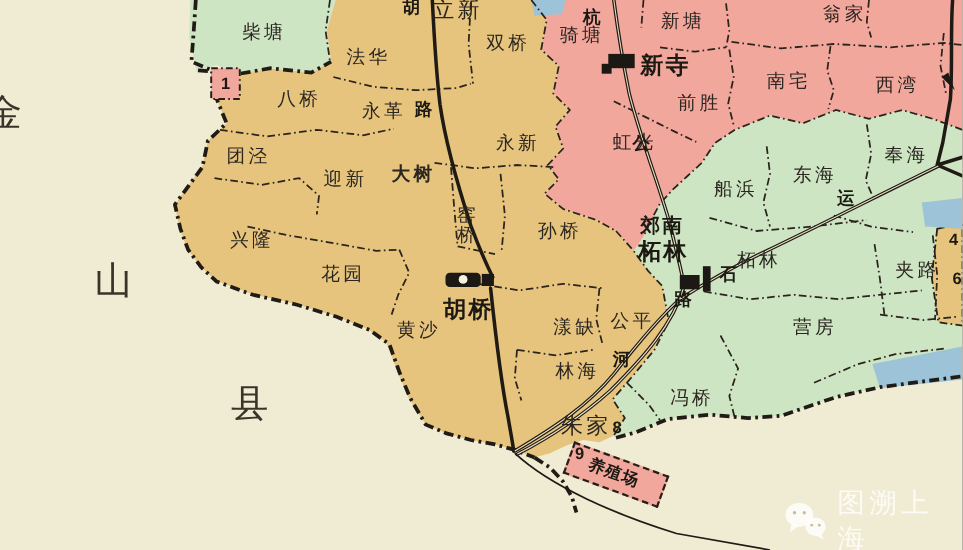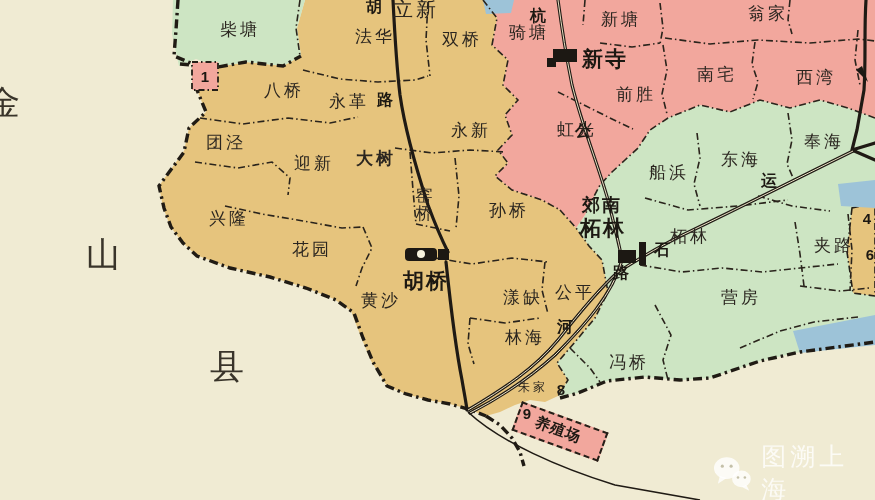--- a/index.html
+++ b/index.html
@@ -113,38 +113,38 @@
       <polygon points="856,70 868,82 862,66"></polygon>
     </g>
 
     <rect x="192" y="62" width="26" height="28" stroke="#241f18" stroke-width="1.8" stroke-dasharray="6 3 1.5 3" fill="#f2a79d"></rect>
   </svg>
 
   <div id="farmbox" style="background:#f2a79d;"></div>
 
   <div id="labels">
       <div class="lbl village" style="left: 240px; top: 29px;">柴塘</div>
-      <div class="lbl village" style="left: 335px; top: 36px; margin-left: 40px;">法华</div>
+      <div class="lbl village" style="left: 335px; top: 52px;">法华</div>
       <div class="lbl village" style="left: 416px; top: 9px; font-size: 20px;">立新</div>
       <div class="lbl village" style="left: 462px; top: 39px;">双桥</div>
-      <div class="lbl village" style="left: 284px; top: 90px;">八桥</div>
+      <div class="lbl village" style="left: 272px; top: 90px;">八桥</div>
       <div class="lbl village" style="left: 349px; top: 101px;">永革</div>
       <div class="lbl village" style="left: 471px; top: 130px;">永新</div>
       <div class="lbl village" style="left: 226px; top: 142px;">团泾</div>
       <div class="lbl village" style="left: 376px; top: 158px; font-weight: bold;">大树</div>
       <div class="lbl village" style="left: 314px; top: 163px;">迎新</div>
       <div class="lbl village vertical" style="left: 424px; top: 205px;">窑桥</div>
       <div class="lbl village" style="left: 509px; top: 210px;">孙桥</div>
       <div class="lbl village" style="left: 229px; top: 218px; font-family: Liberation Serif, serif;">兴隆</div>
       <div class="lbl village" style="left: 312px; top: 249px;">花园</div>
       <div class="lbl village" style="left: 381px; top: 300px;">黄沙</div>
       <div class="lbl village" style="left: 482px; top: 297px; margin-left: 41px;">漾缺</div>
       <div class="lbl village" style="left: 575px; top: 292px;">公平</div>
       <div class="lbl village" style="left: 525px; top: 337px;">林海</div>
-      <div class="lbl village" style="left: 533px; top: 387px; font-size: 12px;">朱家</div>
+      <div class="lbl village" style="left: 533px; top: 387px; font-size: 20px;">朱家</div>
       <div class="lbl village" style="left: 529px; top: 32px;">骑塘</div>
       <div class="lbl village" style="left: 621px; top: 19px;">新塘</div>
       <div class="lbl village" style="left: 768px; top: 13px;">翁家</div>
       <div class="lbl village" style="left: 717px; top: 74px;">南宅</div>
       <div class="lbl village" style="left: 816px; top: 77px; text-align: center;">西湾</div>
       <div class="lbl village" style="left: 636px; top: 94px;">前胜</div>
       <div class="lbl village" style="left: 543px; top: 129px; margin-left: 34px;">虹光</div>
       <div class="lbl village" style="left: 669px; top: 172px;">船浜</div>
       <div class="lbl village" style="left: 741px; top: 159px;">东海</div>
       <div class="lbl village" style="left: 824px; top: 141px;">奉海</div>

